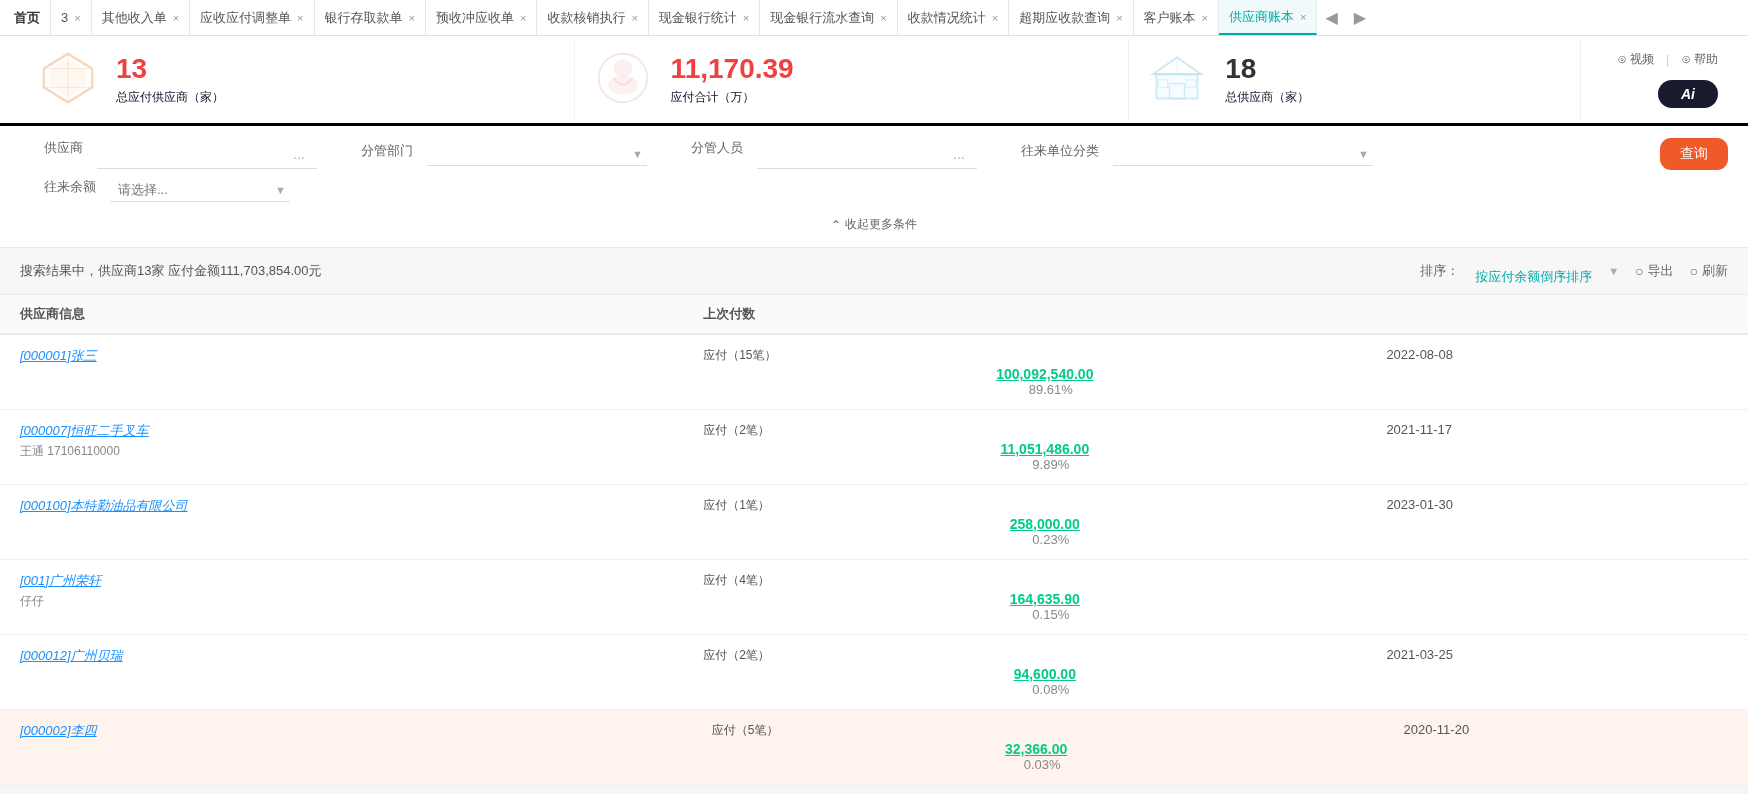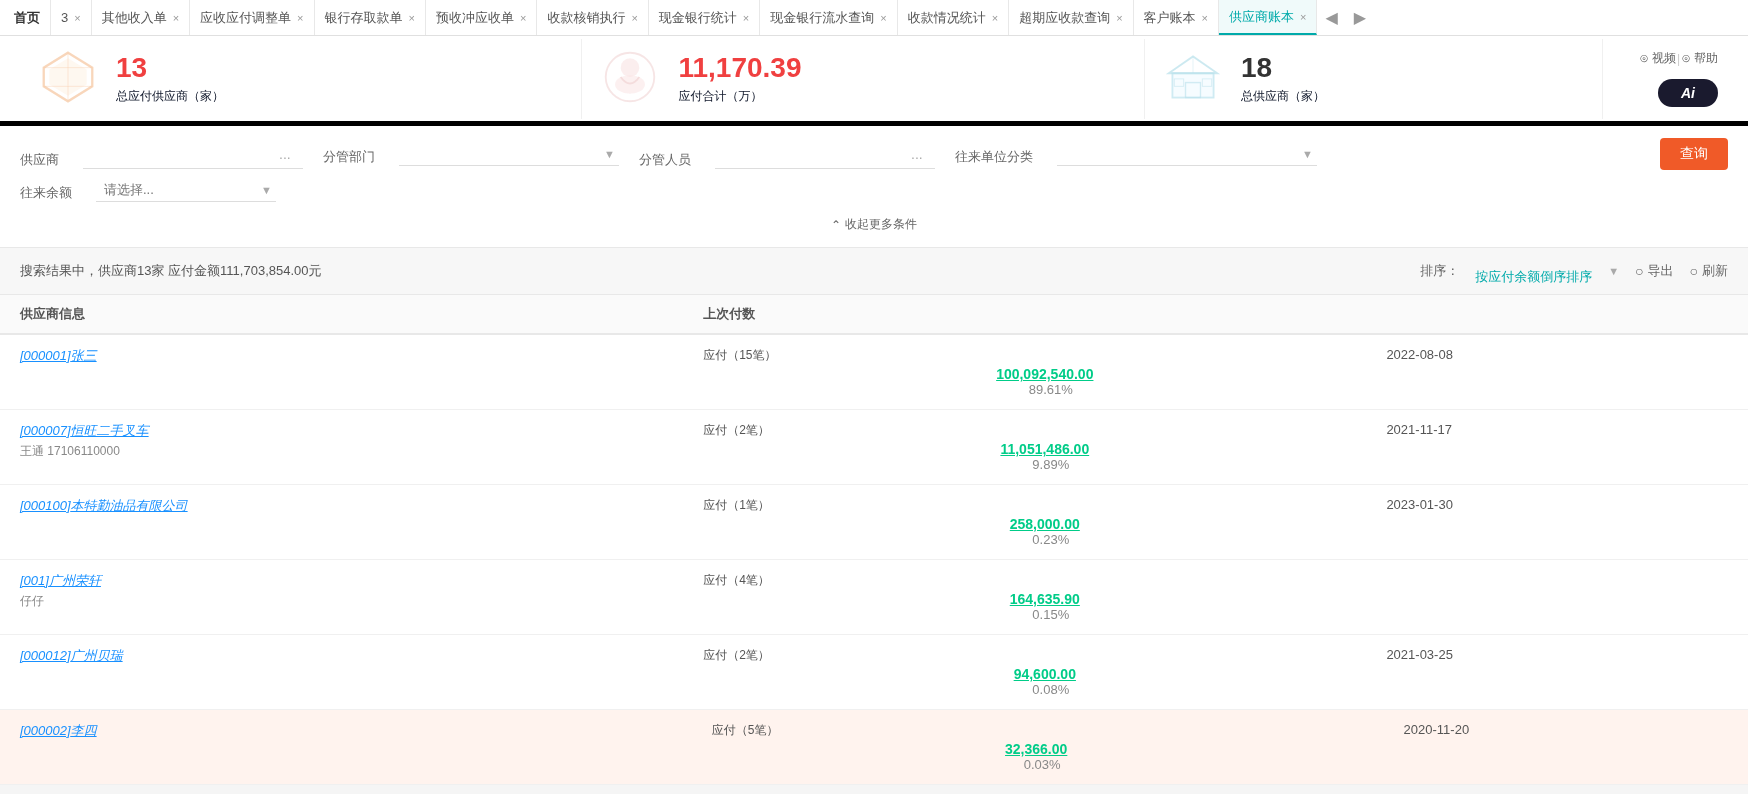--- a/index.html
+++ b/index.html
@@ -17,59 +17,59 @@
       border-right: 1px solid #e8e8e8; position: relative;
     }
     .nav-tab.active { color: #00aaaa; border-bottom: 2px solid #00aaaa; background: #f0fafa; }
     .nav-tab .close-x { margin-left: 6px; color: #999; font-size: 11px; cursor: pointer; }
     .nav-tab.home { color: #333; font-weight: bold; }
     .nav-arrow { padding: 0 8px; cursor: pointer; color: #999; font-size: 16px; height: 100%; display: flex; align-items: center; }
 
     
     .summary-bar {
       display: flex; align-items: center; background: #fff;
-      border-bottom: 5px solid #000000; padding: 0 20px; height: 90px;
+      border-bottom: 3px solid #000000; padding: 0 20px; height: 90px;
     }
     .summary-item {
       display: flex; align-items: center; flex: 1; padding: 10px 20px;
       border-right: 1px solid #f0f0f0;
     }
     .summary-item:last-child { border-right: none; }
     .summary-icon { width: 60px; height: 60px; margin-right: 16px; opacity: 0.6; flex-shrink: 0; }
     .summary-text .big-num { font-size: 28px; font-weight: bold; color: #f04040; }
     .summary-text .label { font-size: 12px; color: #0f172a; margin-top: 4px; }
     .summary-right { display: flex; align-items: flex-end; flex-direction: column; justify-content: flex-end; margin-left: auto; padding-right: 10px; }
-    .help-links { display: flex; gap: 1px; font-size: 12px; color: #666; align-items: center; margin-left: 36px; }
+    .help-links { display: flex; gap: 12px; font-size: 12px; color: #666; align-items: center; margin-left: 36px; }
     .help-links span { cursor: pointer; }
     .divider-v { color: #ccc; }
 
     
     .filter-bar {
       background: #fff; padding: 12px 20px 8px 20px;
       border-bottom: 1px solid #e8e8e8;
     }
     .filter-row { display: flex; align-items: center; gap: 20px; margin-bottom: 8px; }
-    .filter-item { display: flex; align-items: flex-end; gap: 24px; }
+    .filter-item { display: flex; align-items: flex-start; gap: 14px; margin-left: 24px; }
     .filter-label { color: #666; font-size: 13px; white-space: nowrap; }
     .filter-input {
       border: none; border-bottom: 1px solid #ddd; padding: 4px 8px;
       font-size: 13px; width: 180px; outline: none; color: #333;
       background: transparent;
     }
     .filter-input::placeholder { color: #bbb; }
     .filter-select-wrap {
       border-bottom: 1px solid #ddd; display: flex; align-items: center;
       width: 200px; padding: 4px 4px 4px 8px;
     }
     .filter-select-wrap input { border: none; outline: none; flex: 1; font-size: 13px; background: transparent; color: #333; }
     .dropdown-arrow { color: #aaa; font-size: 11px; cursor: pointer; }
     .ellipsis-btn { color: #aaa; font-size: 14px; cursor: pointer; margin-left: 2px; }
     .search-btn {
       background: #f05a28; color: #fff; border: none; padding: 7px 20px;
-      font-size: 14px; border-radius: 4px; cursor: pointer; margin-left: auto;
+      font-size: 14px; border-radius: 11px; cursor: pointer; margin-left: auto;
     }
     .collapse-bar {
       display: flex; justify-content: center; padding: 6px 0; cursor: pointer; color: #666; font-size: 12px;
     }
     .collapse-bar span { display: flex; align-items: center; gap: 4px; }
 
     
     .result-bar {
       display: flex; align-items: center; justify-content: space-between;
       background: #f7f7f7; padding: 8px 20px; border-bottom: 1px solid #e8e8e8;

